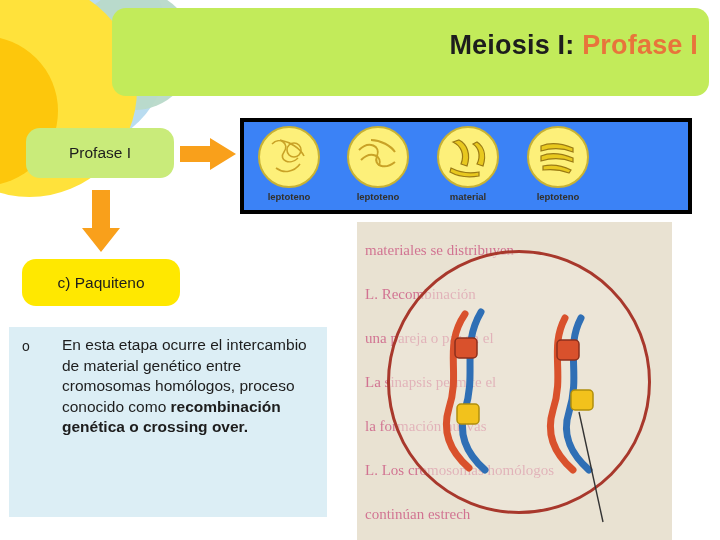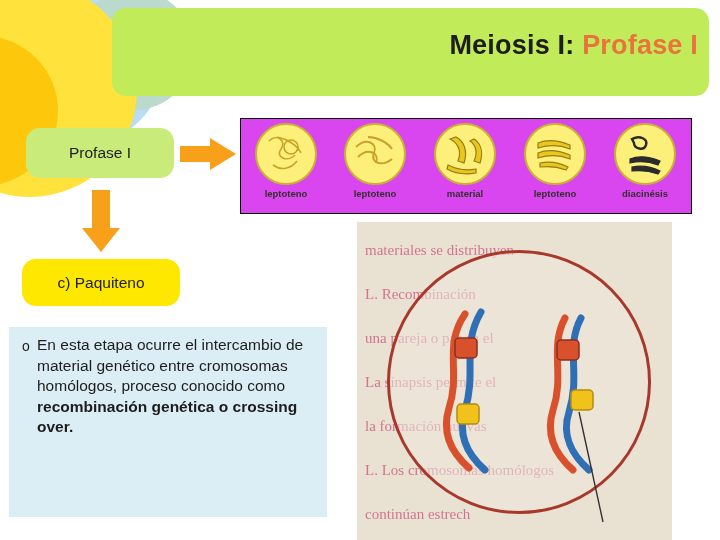--- a/index.html
+++ b/index.html
@@ -151,34 +151,35 @@
   }
   .bullet-mark {
     width: 22px;
     flex: 0 0 22px;
     text-align: center;
     font-size: 14px;
     padding-top: 1px;
   }
   .bullet-text {
     flex: 1;
+    margin-left: 25px;
   }
   .bullet-text b {
     font-weight: bold;
   }
 
   
   .strip {
     position: absolute;
     left: 240px;
     top: 118px;
     width: 452px;
     height: 96px;
-    background: #d946ef;
-    border: 1px solid #000000;
+    background: #3b82f6;
+    border: 4px solid #000000;
     box-sizing: border-box;
   }
   .strip-cell {
     position: absolute;
     top: 4px;
     width: 84px;
     text-align: center;
   }
   .strip-circle {
     width: 58px;
@@ -323,32 +324,20 @@
           <g stroke="#9a7a14" fill="#e8c81e" stroke-width="1.2">
             <path d="M12,18 C22,14 34,16 44,20 L44,24 C34,20 22,20 12,23 Z"></path>
             <path d="M12,28 C22,24 34,26 44,30 L44,34 C34,30 22,30 12,33 Z"></path>
             <path d="M14,38 C24,36 34,38 42,42 L40,45 C32,42 22,41 14,42 Z"></path>
           </g>
         </svg>
       </div>
       <div class="strip-label">leptoteno</div>
     </div>
 
-    <div class="strip-cell" style="left:362px;">
-      <div class="strip-circle">
-        <svg viewBox="0 0 58 58" width="58" height="58">
-          <g stroke="#2b2b2b" fill="#2b2b2b" stroke-width="1.2">
-            <path d="M16,14 C24,10 32,14 30,20 C28,26 18,24 18,18 Z" fill="none" stroke-width="2.4"></path>
-            <path d="M14,34 C24,30 34,32 44,36 L42,40 C32,36 22,36 14,38 Z"></path>
-            <path d="M16,42 C26,40 36,42 44,46 L42,49 C34,46 24,45 16,46 Z"></path>
-          </g>
-        </svg>
-      </div>
-      <div class="strip-label">diacinésis</div>
-    </div>
   </div>
 
   <div class="photo">
     <div class="photo-bg-text">materiales se distribuyen
 L. Recombinación
 una pareja o par en el
 La sinapsis permite el
 la formación nuevas
 L. Los cromosomas homólogos
 continúan estrech</div>

